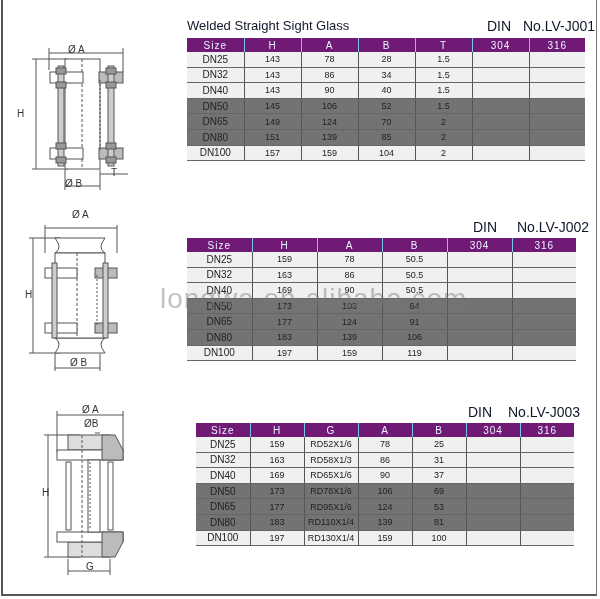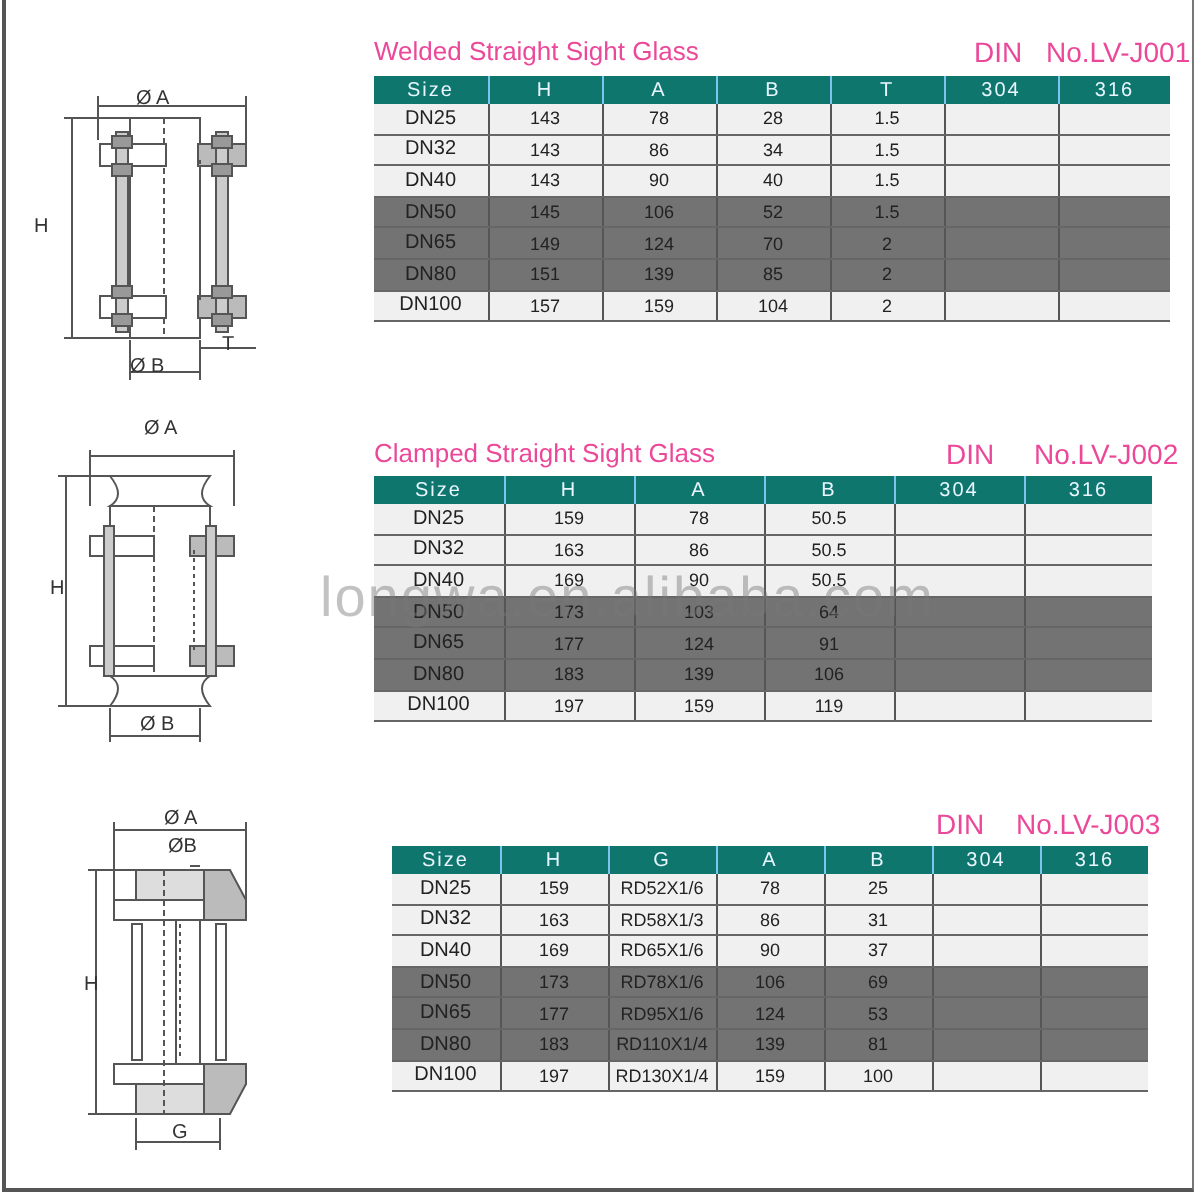--- a/index.html
+++ b/index.html
@@ -1,24 +1,24 @@
 <!DOCTYPE html>
 <html><head>
 <meta charset="utf-8">
 <style>
   html, body { margin: 0; padding: 0; background: #fff; }
   body { width: 600px; height: 599px; position: relative; overflow: hidden; font-family: "Liberation Sans", sans-serif; }
   .frame { position: absolute; left: 1px; top: 0; width: 596px; height: 596px; border-left: 2px solid #555; border-right: 1px solid #777; border-bottom: 2px solid #555; box-sizing: border-box; }
   .section { position: absolute; }
-  .title-row { position: absolute; height: 20px; font-size: 13px; color: #ec4899; }
+  .title-row { position: absolute; height: 20px; font-size: 13px; color: #0f172a; }
   .title-row .t { position: absolute; left: 0; top: 0; white-space: nowrap; }
   .title-row .din { position: absolute; top: 0; white-space: nowrap; font-size: 14px; }
   .title-row .no { position: absolute; top: 0; white-space: nowrap; font-size: 14px; }
   table.spec { position: absolute; border-collapse: collapse; font-size: 9px; color: #222; table-layout: fixed; }
-  table.spec th { background: #0f766e; color: #e9f6ff; font-weight: normal; font-size: 10px; height: 14px; padding: 0; letter-spacing: 1px; border-left: 1px solid #7cc4f0; }
+  table.spec th { background: #701a75; color: #e9f6ff; font-weight: normal; font-size: 10px; height: 14px; padding: 0; letter-spacing: 1px; border-left: 1px solid #7cc4f0; }
   table.spec th:first-child { border-left: none; }
   table.spec td { height: 14.6px; padding: 0; text-align: center; border-left: 1px solid #555; border-bottom: 1px solid #666; }
   table.spec td:first-child { border-left: none; font-size: 10px; }
   table.spec tr.light td { background: #f0f0f0; }
   table.spec tr.dark td { background: #737373; }
   .diagram { position: absolute; }
   .watermark { position: absolute; left: 160px; top: 283px; font-size: 28px; color: rgba(120,120,120,0.45); letter-spacing: 1px; white-space: nowrap; pointer-events: none; }
 </style>
 </head>
 <body>
@@ -179,21 +179,20 @@
       <line x1="30" y1="131" x2="30" y2="148"></line>
         <line x1="75" y1="131" x2="75" y2="148"></line>
       <line x1="30" y1="145" x2="75" y2="145"></line>
     </g>
   </svg>
   <span style="position:absolute;left:72px;top:4px;font-size:10px;color:#333;">Ø A</span>
   <span style="position:absolute;left:25px;top:84px;font-size:10px;color:#333;">H</span>
   <span style="position:absolute;left:70px;top:152px;font-size:10px;color:#333;">Ø B</span>
 
   <div class="title-row" style="left:187px;top:14px;width:400px;">
-    <span class="t">Clamped Straight Sight Glass</span>
     <span class="din" style="left:286px;">DIN</span>
     <span class="no" style="left:330px;">No.LV-J002</span>
   </div>
   <table class="spec" style="left:187px;top:33px;width:389px;">
     <colgroup>
         <col style="width:65px">
         <col style="width:65px">
         <col style="width:65px">
         <col style="width:65px">
         <col style="width:65px">

